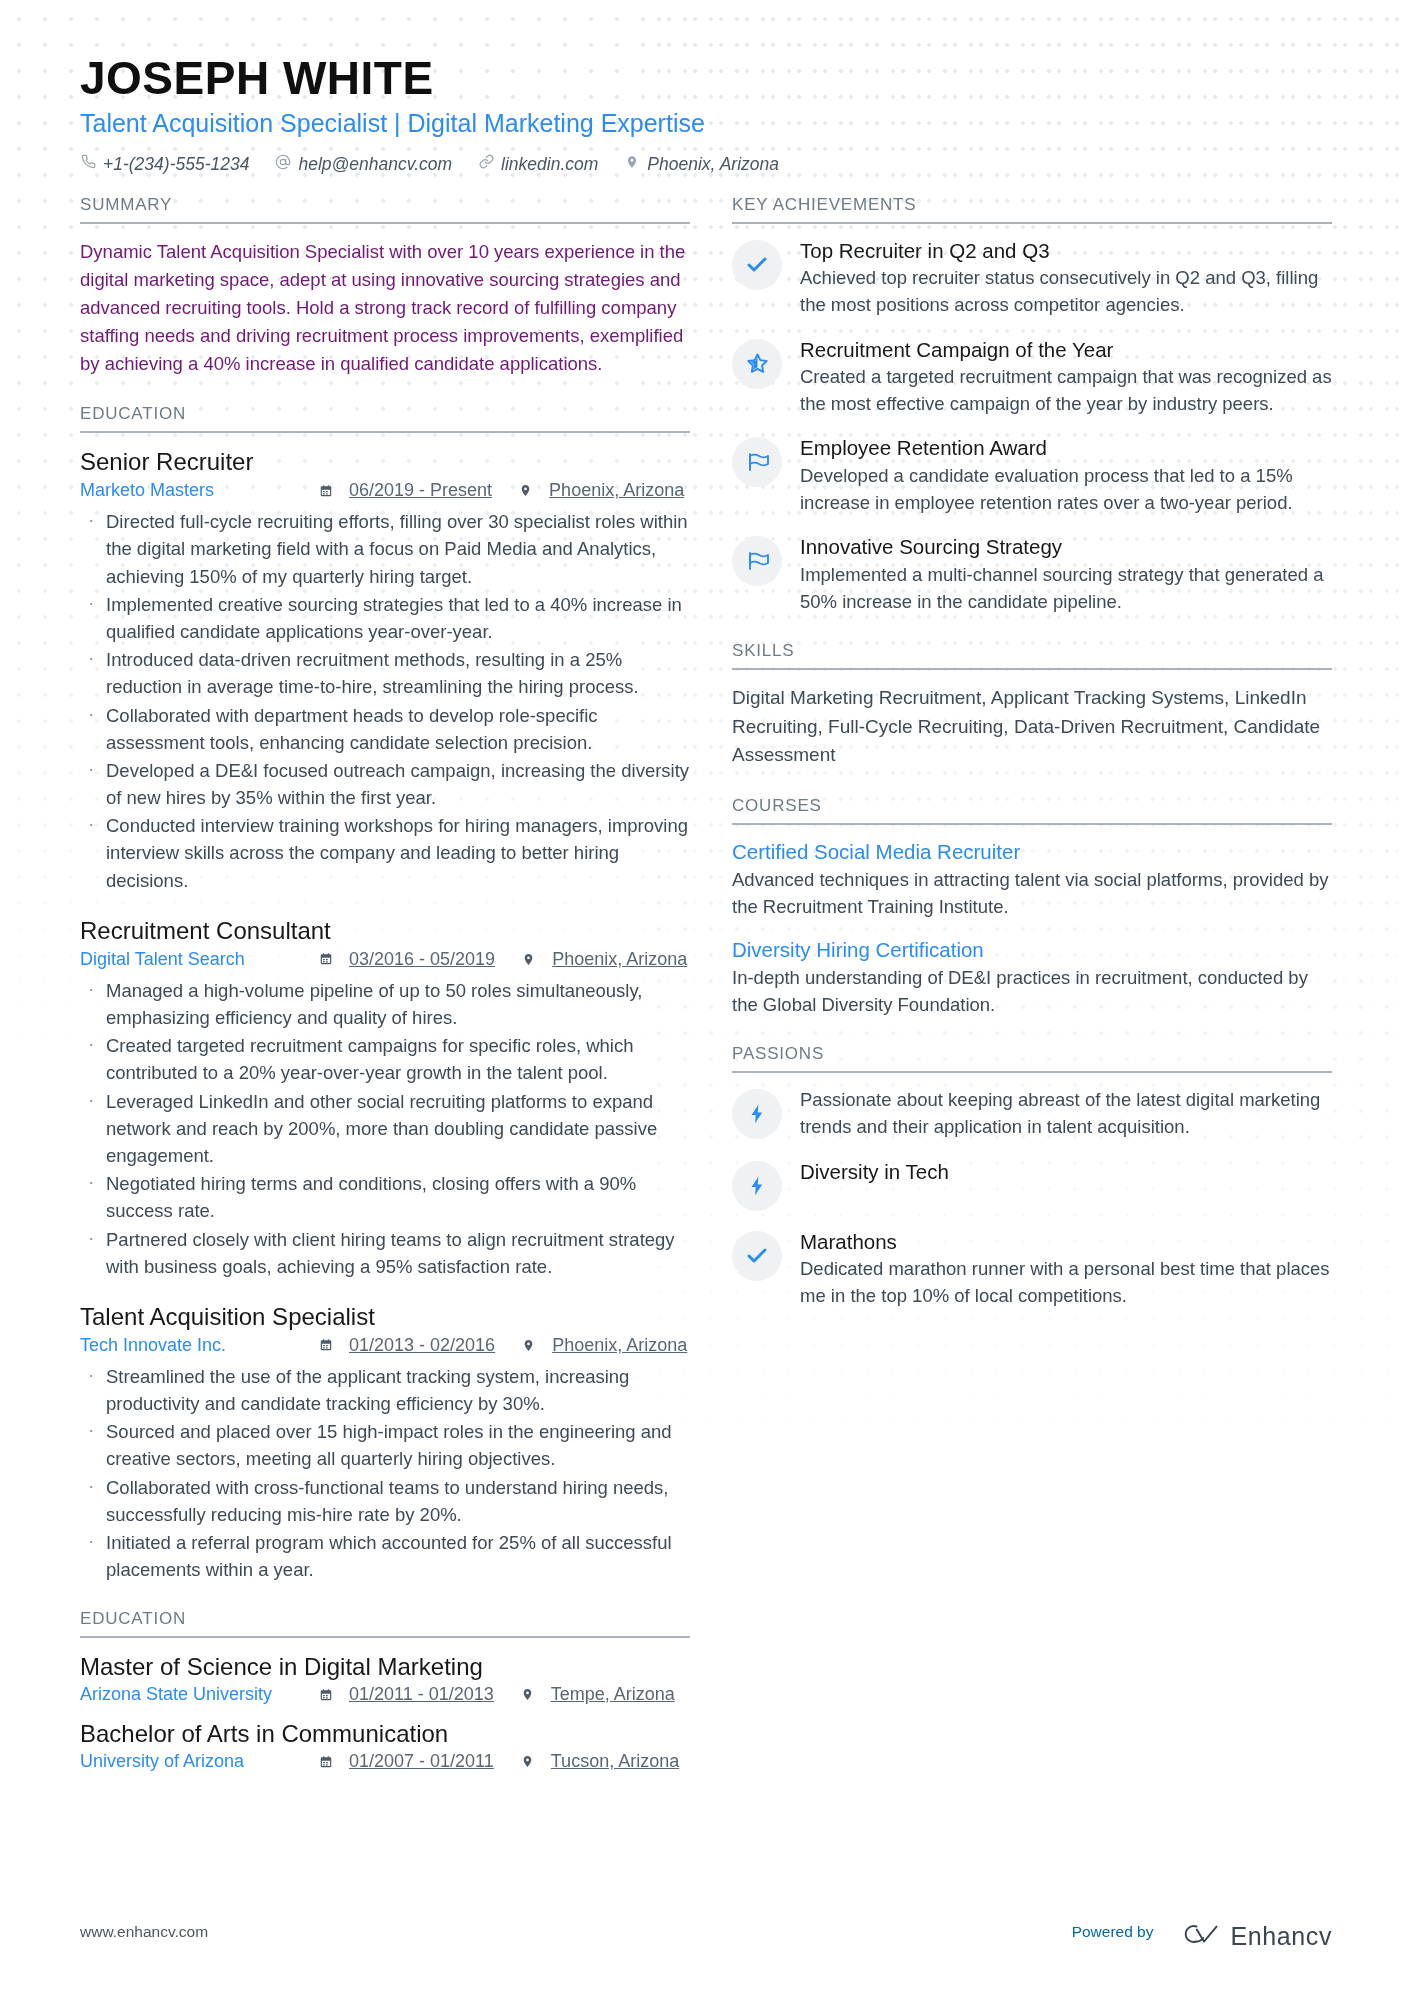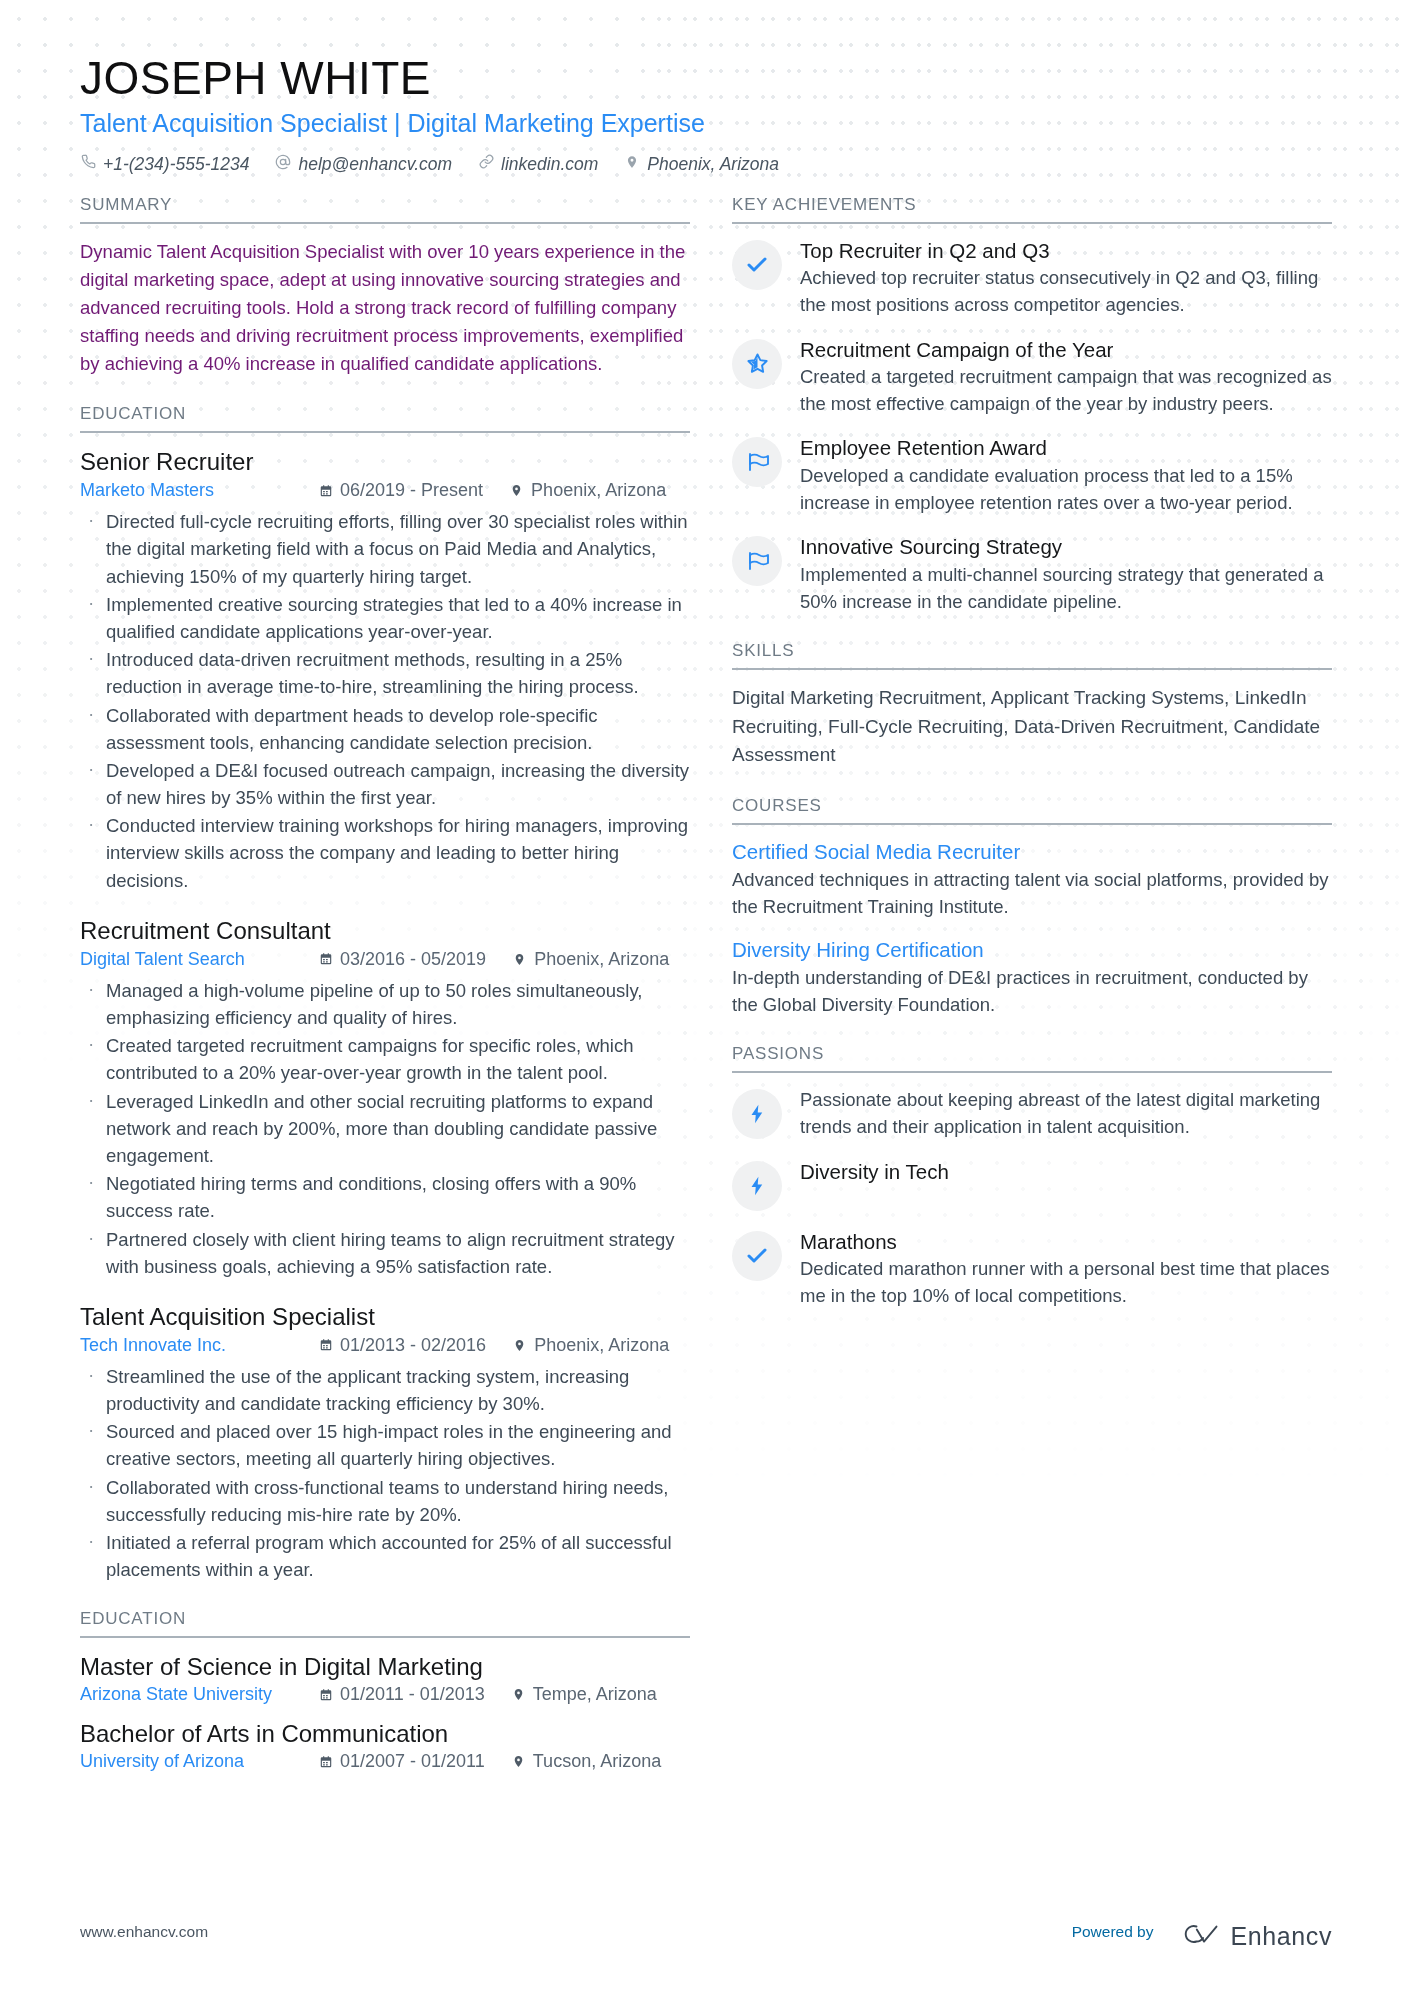--- a/index.html
+++ b/index.html
@@ -49,21 +49,21 @@
 
   .content {
     position: relative;
     padding: 54px 78px 0 80px;
     z-index: 2;
   }
 
   
   .name {
     font-size: 46px;
-    font-weight: 400;
+    font-weight: 700;
     letter-spacing: .5px;
     color: #0f0f10;
     line-height: 1.08;
     margin: 0 0 4px 0;
     white-space: nowrap;
   }
   .headline {
     font-size: 25px;
     font-weight: 400;
     color: #2a8cf4;
@@ -144,22 +144,23 @@
   }
   .entry-org {
     color: #2a8cf4;
     flex: 0 0 auto;
     min-width: 238px;
     white-space: nowrap;
   }
   .meta-bit {
     display: flex;
     align-items: center;
-    gap: 7px;
+    gap: 16px;
     white-space: nowrap;
+    text-decoration: underline;
   }
   .meta-bit + .meta-bit { margin-left: 26px; }
   .meta-bit .ic {
     display: inline-flex;
     align-items: center;
     justify-content: center;
     width: 15px; height: 15px;
     color: #4f5b67;
     flex: 0 0 auto;
   }

